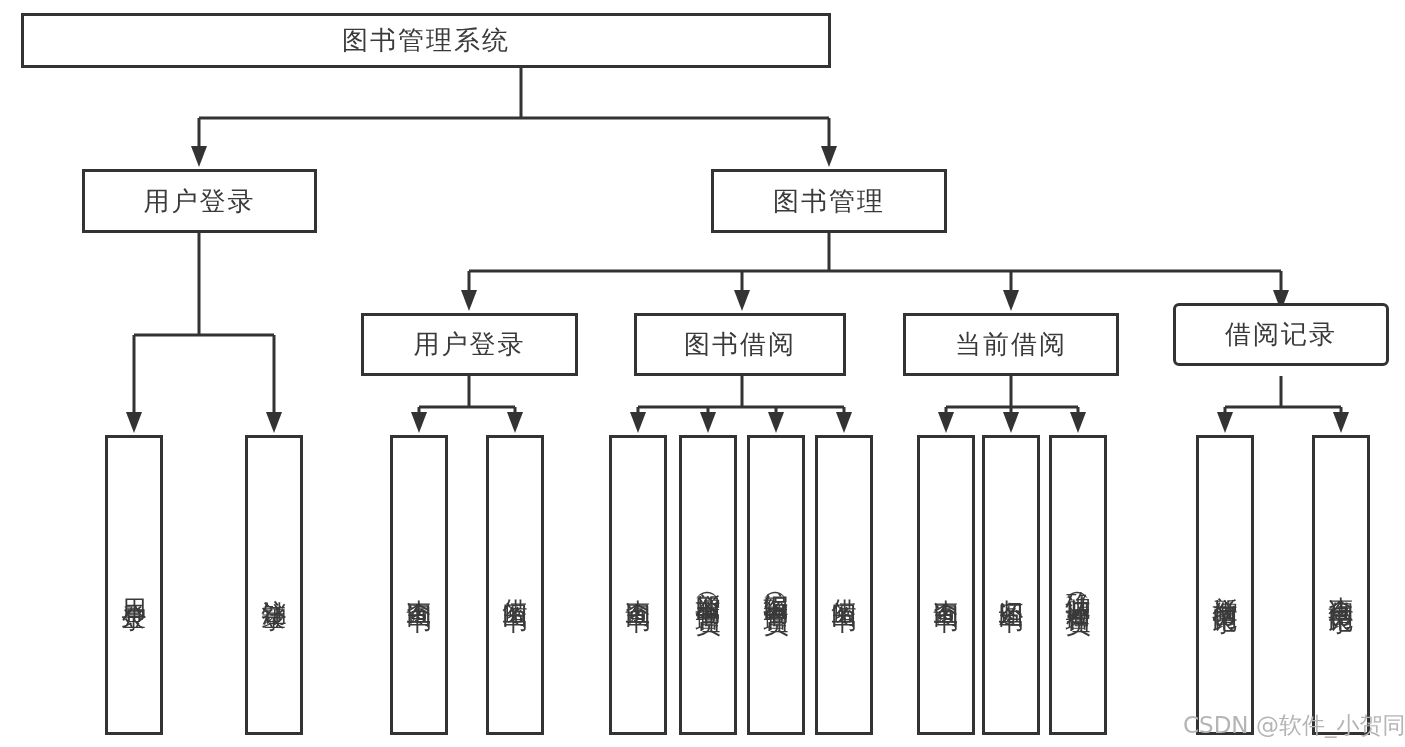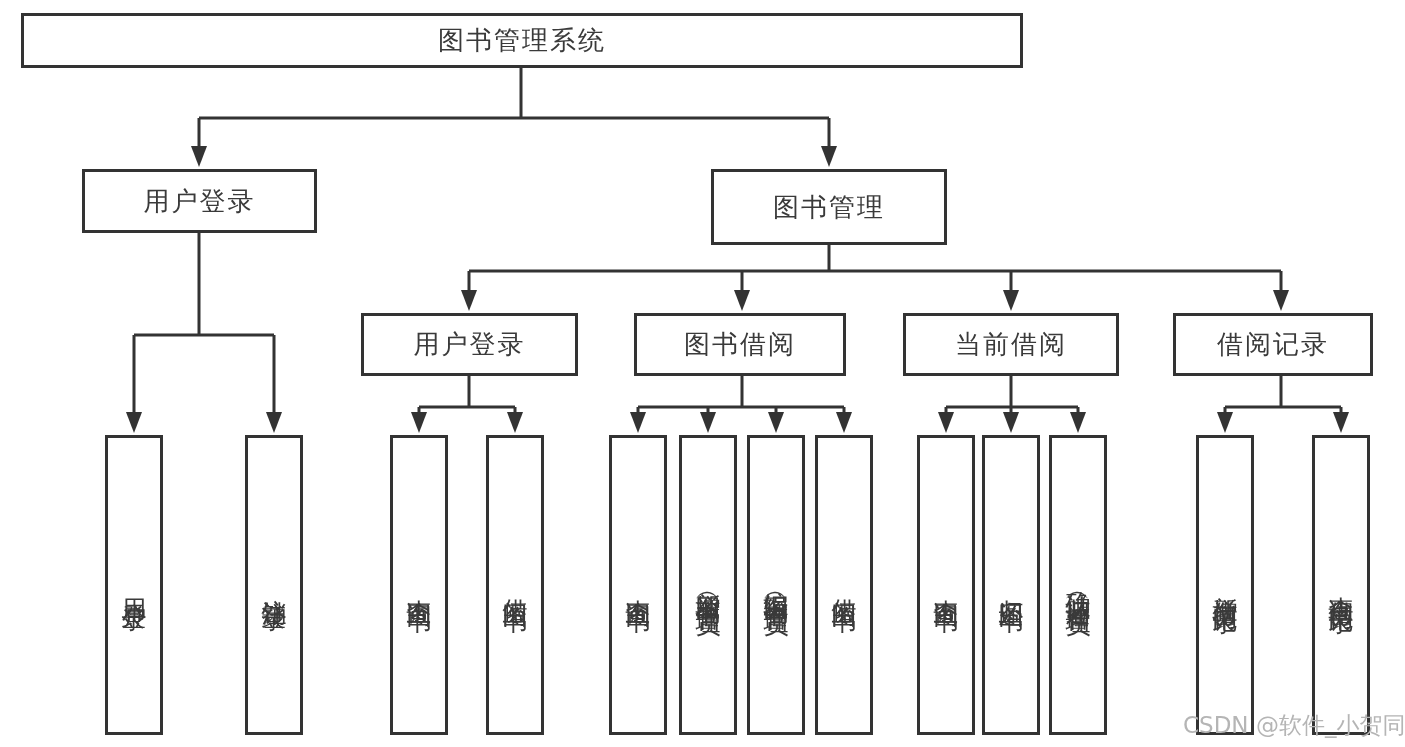--- a/index.html
+++ b/index.html
@@ -85,29 +85,29 @@
       <polygon points="1003,412 1019,412 1011,433"></polygon>
       <polygon points="1070,412 1086,412 1078,433"></polygon>
     </g>
     <g>
       <path d="M1281 376 V407 M1225 407 H1341 M1225 407 V416 M1341 407 V416"></path>
       <polygon points="1217,412 1233,412 1225,433"></polygon>
       <polygon points="1333,412 1349,412 1341,433"></polygon>
     </g>
   </svg>
 
-  <div class="node h-node" style="left:21px; top:13px; width:1002px; height:55px;">图书管理系统</div>
+  <div class="node h-node" style="left:21px; top:13px; width:810px; height:55px;">图书管理系统</div>
 
   <div class="node h-node" style="left:82px; top:169px; width:235px; height:64px;">用户登录</div>
-  <div class="node h-node" style="left:711px; top:169px; width:236px; height:76px;">图书管理</div>
+  <div class="node h-node" style="left:711px; top:169px; width:236px; height:64px;">图书管理</div>
 
   <div class="node h-node" style="left:361px; top:313px; width:217px; height:63px;">用户登录</div>
   <div class="node h-node" style="left:634px; top:313px; width:212px; height:63px;">图书借阅</div>
   <div class="node h-node" style="left:903px; top:313px; width:216px; height:63px;">当前借阅</div>
-  <div class="node h-node" style="left:1173px; top:313px; width:200px; height:63px;">借阅记录</div>
+  <div class="node h-node" style="left:1173px; top:303px; width:216px; height:63px;border-radius:6px;">借阅记录</div>
 
   <div class="node v-node" style="left:105px; top:435px; width:58px; height:300px;">用户登录</div>
   <div class="node v-node" style="left:245px; top:435px; width:58px; height:300px;">注销登录</div>
 
   <div class="node v-node" style="left:390px; top:435px; width:58px; height:300px;">查询图书</div>
   <div class="node v-node" style="left:486px; top:435px; width:58px; height:300px;">借阅图书</div>
 
   <div class="node v-node" style="left:609px; top:435px; width:58px; height:300px;">查询图书</div>
   <div class="node v-node" style="left:679px; top:435px; width:58px; height:300px;">新增图书（管理员）</div>
   <div class="node v-node" style="left:747px; top:435px; width:58px; height:300px;">编辑图书（管理员）</div>

